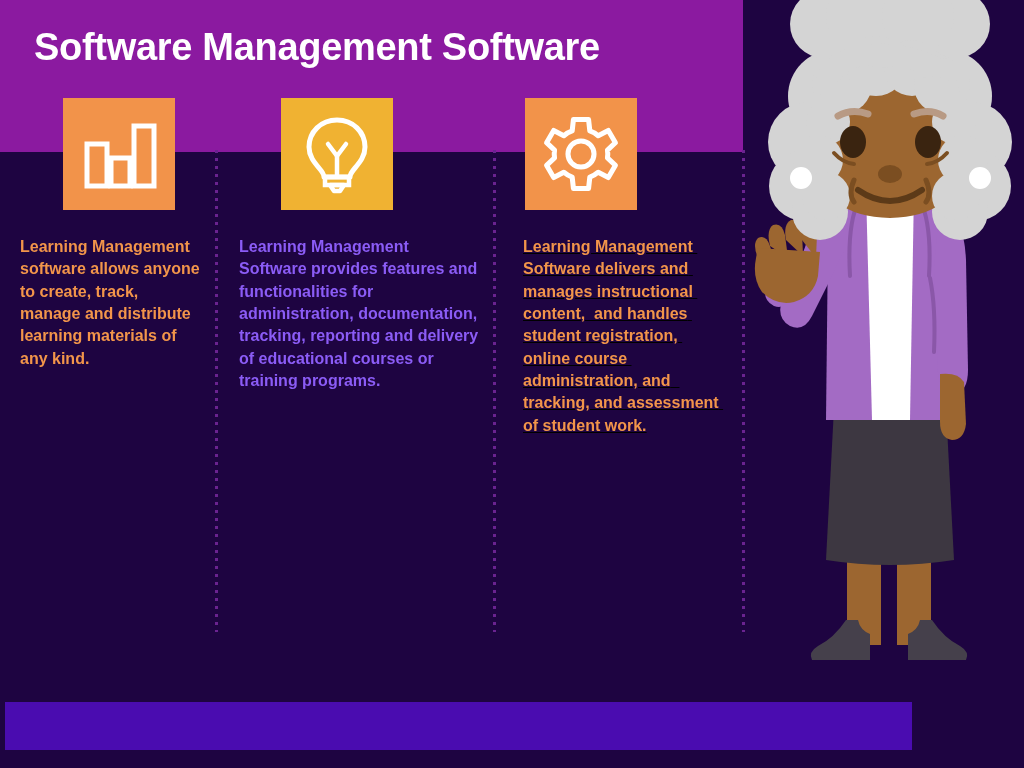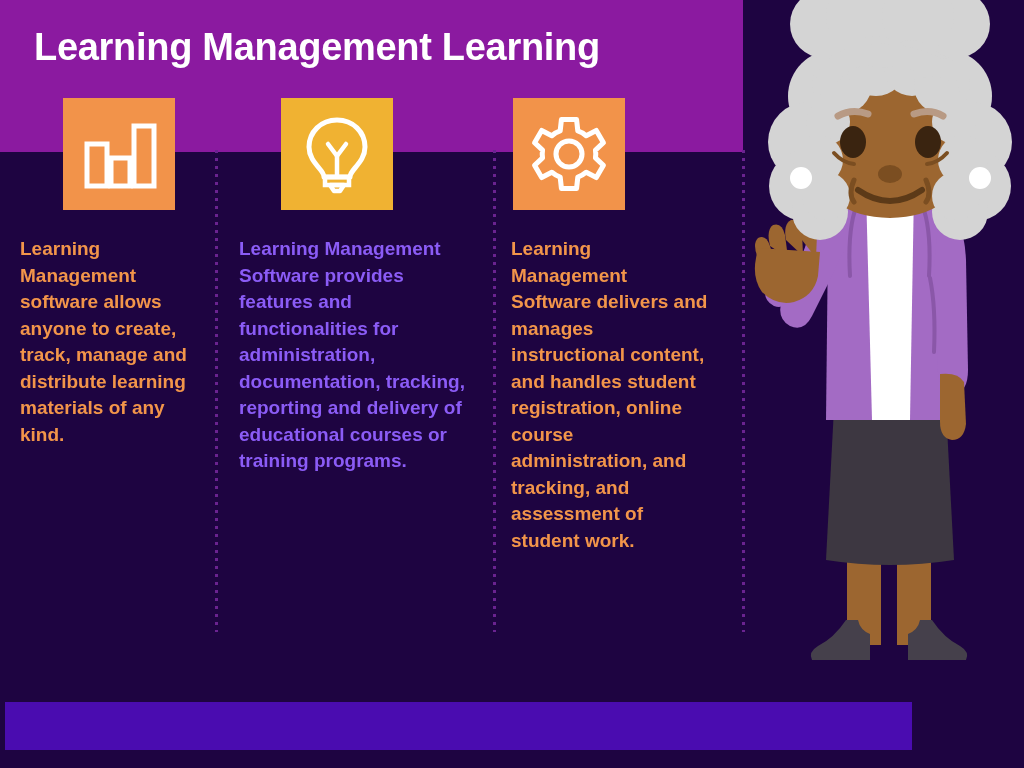--- a/index.html
+++ b/index.html
@@ -30,33 +30,33 @@
     background-size:3px 8px;
   }
   .divider.d1{left:215px;}
   .divider.d2{left:493px;}
   .divider.d3{left:742px;}
 
   
   .col{position:absolute;top:98px;}
   .col.c1{left:20px;width:190px;}
   .col.c2{left:239px;width:240px;}
-  .col.c3{left:511px;width:205px;}
+  .col.c3{left:523px;width:205px;text-decoration:underline;}
 
   .icon-box{
     width:112px;height:112px;
     display:flex;align-items:center;justify-content:center;
   }
   .col.c1 .icon-box{margin-left:43px;}
   .col.c2 .icon-box{margin-left:42px;}
   .col.c3 .icon-box{margin-left:2px;}
 
   .col-text{
     margin-top:26px;
-    font-size:19px;font-weight:bold;line-height:1.395;
+    font-size:16px;font-weight:bold;line-height:1.395;
     font-family:"Liberation Sans",sans-serif;
     white-space:pre-wrap;
   }
   .col.c1 .col-text{width:180px;}
   .col.c2 .col-text{width:240px;}
   .col.c3 .col-text{width:200px;}
 
   
   .bottom-bar{
     position:absolute;left:5px;top:702px;width:907px;height:48px;
@@ -66,21 +66,21 @@
   
   .character{position:absolute;left:742px;top:0;width:282px;height:700px;}
   .character svg{display:block;}
 </style>
 </head>
 <body>
 
 <div id="stage">
 
   <div class="header-band">
-    <div class="header-title">Learning Management Learning</div>
+    <div class="header-title">Software Management Software</div>
   </div>
 
   <div class="divider d1"></div>
   <div class="divider d2"></div>
   <div class="divider d3"></div>
 
   <div class="col c1">
     <div class="icon-box" style="background:#F2934A;">
       <svg width="88" height="88" viewBox="0 0 88 88">
         <rect x="12" y="34" width="20" height="42" fill="none" stroke="#FFFFFF" stroke-width="5"></rect>

